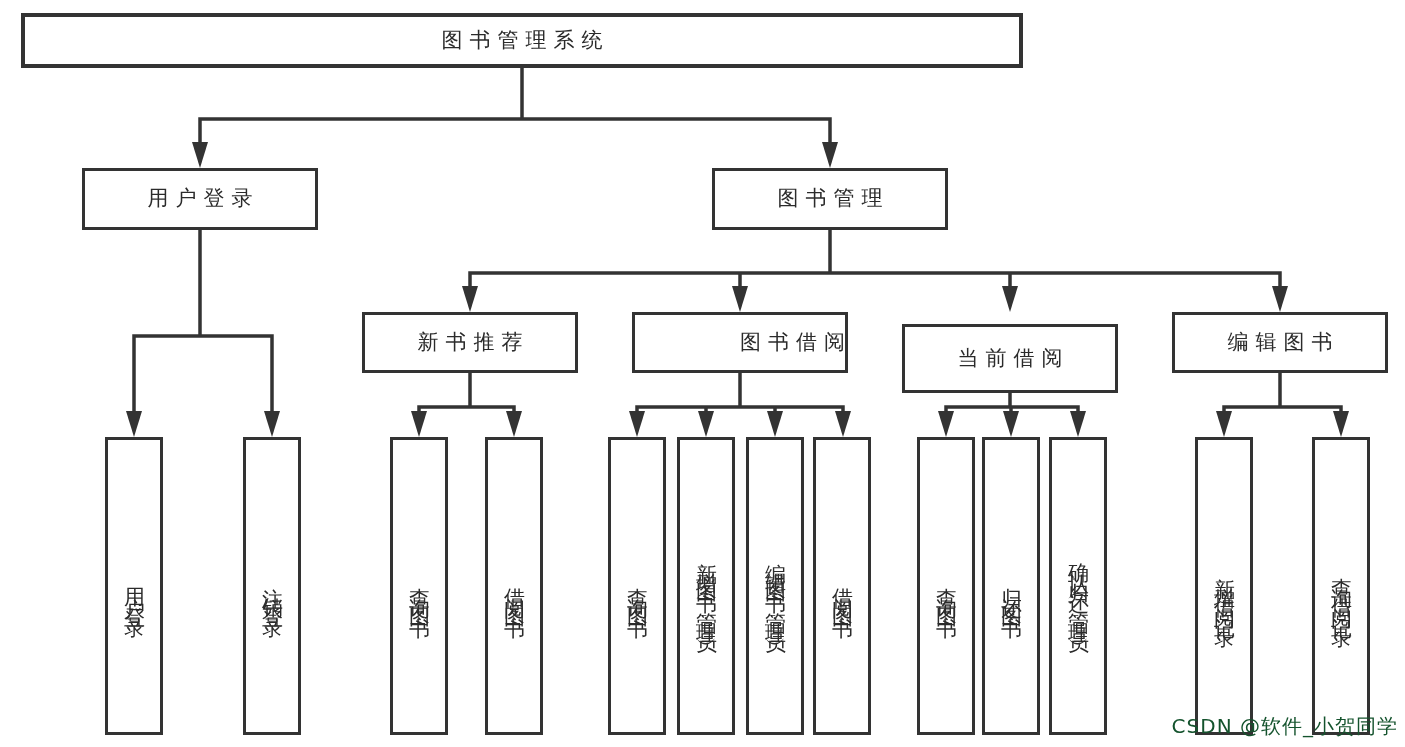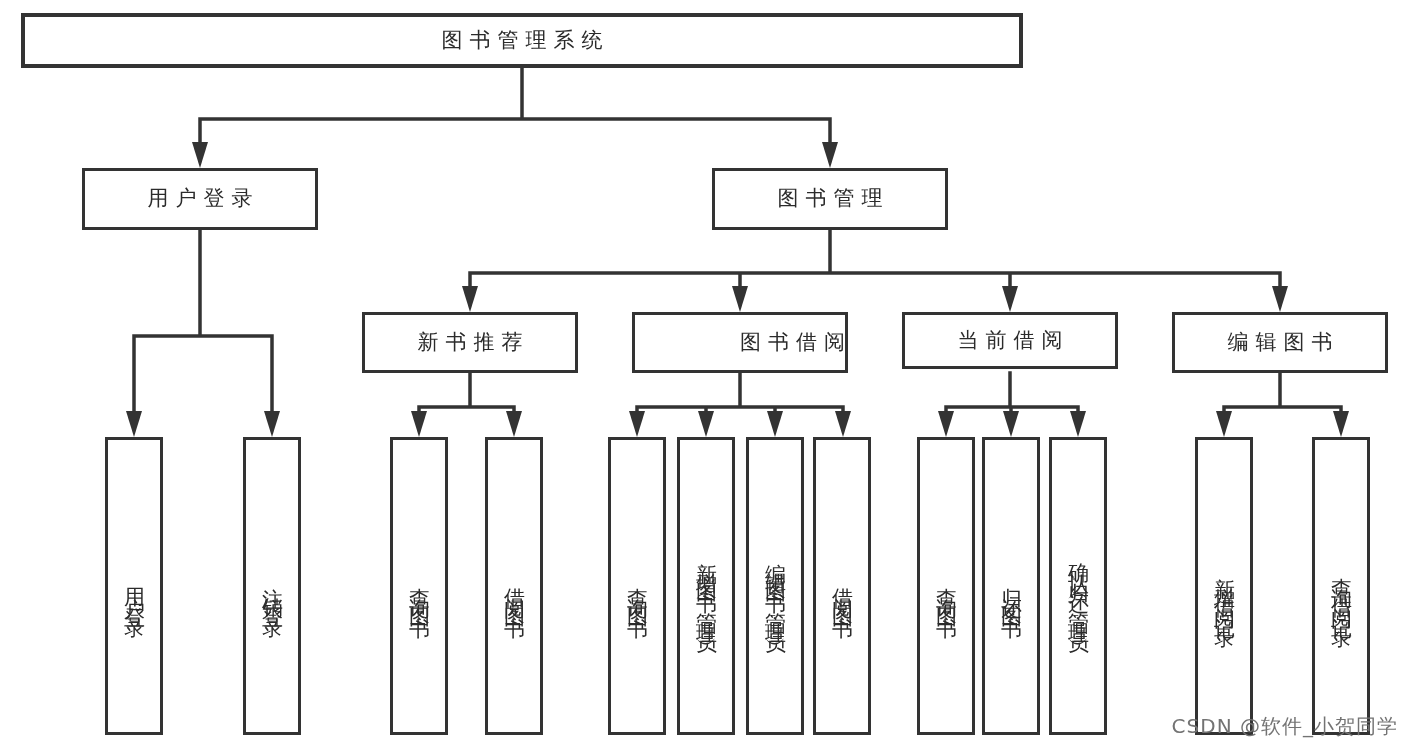--- a/index.html
+++ b/index.html
@@ -41,21 +41,21 @@
     letter-spacing: 10px;
     margin-bottom: -10px;
     line-height: 1;
     white-space: nowrap;
   }
   .watermark {
     position: absolute;
     right: 7px;
     bottom: 7px;
     font-size: 20px;
-    color: #737373;
+    color: #14532d;
     letter-spacing: 1px;
     z-index: 10;
     white-space: nowrap;
   }
 </style>
 </head>
 <body>
 
 <div class="stage">
 
@@ -109,21 +109,21 @@
   <div class="box h" style="left:362px; top:312px; width:216px; height:61px;">
     <span>新书推荐</span>
   </div>
 
   <div class="box h" style="left:712px; top:168px; width:236px; height:62px;">
     <span>图书管理</span>
   </div>
   <div class="box h" style="left:632px; top:312px; width:216px; height:61px;justify-content:flex-end;">
     <span>图书借阅</span>
   </div>
-  <div class="box h" style="left:902px; top:312px; width:216px; height:57px;">
+  <div class="box h" style="left:902px; top:324px; width:216px; height:69px;">
     <span>当前借阅</span>
   </div>
   <div class="box h" style="left:1172px; top:312px; width:216px; height:61px;">
     <span>编辑图书</span>
   </div>
 
   <div class="box v" style="left:105px; top:437px; width:58px; height:298px;">
     <span>用户登录</span>
   </div>
   <div class="box v" style="left:243px; top:437px; width:58px; height:298px;">

